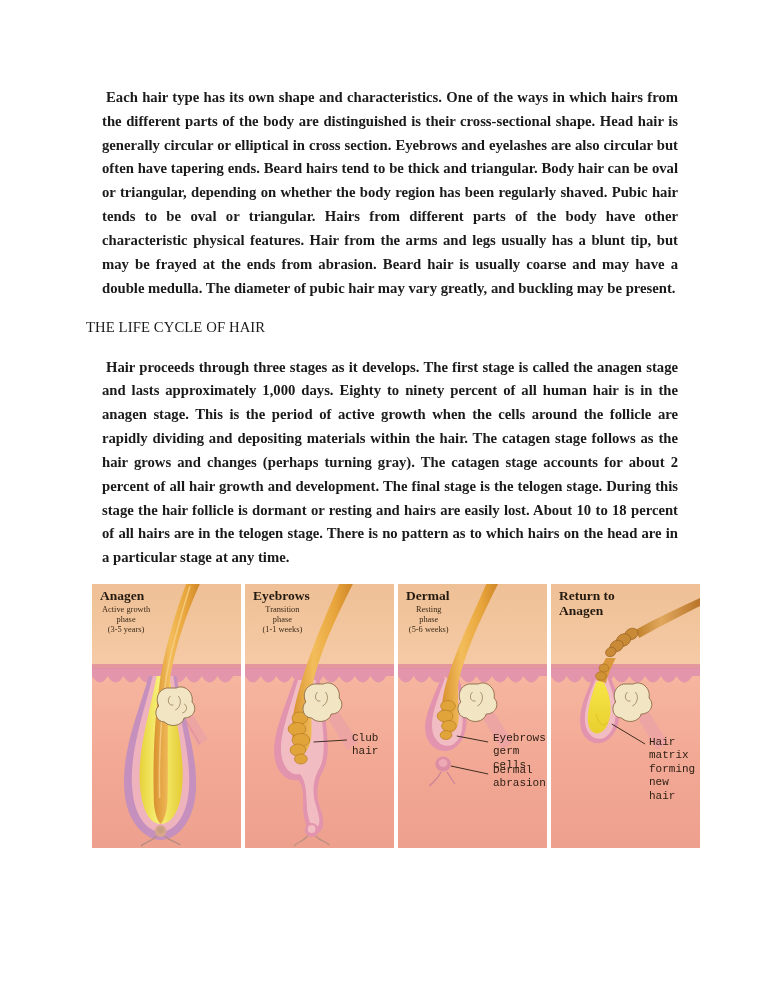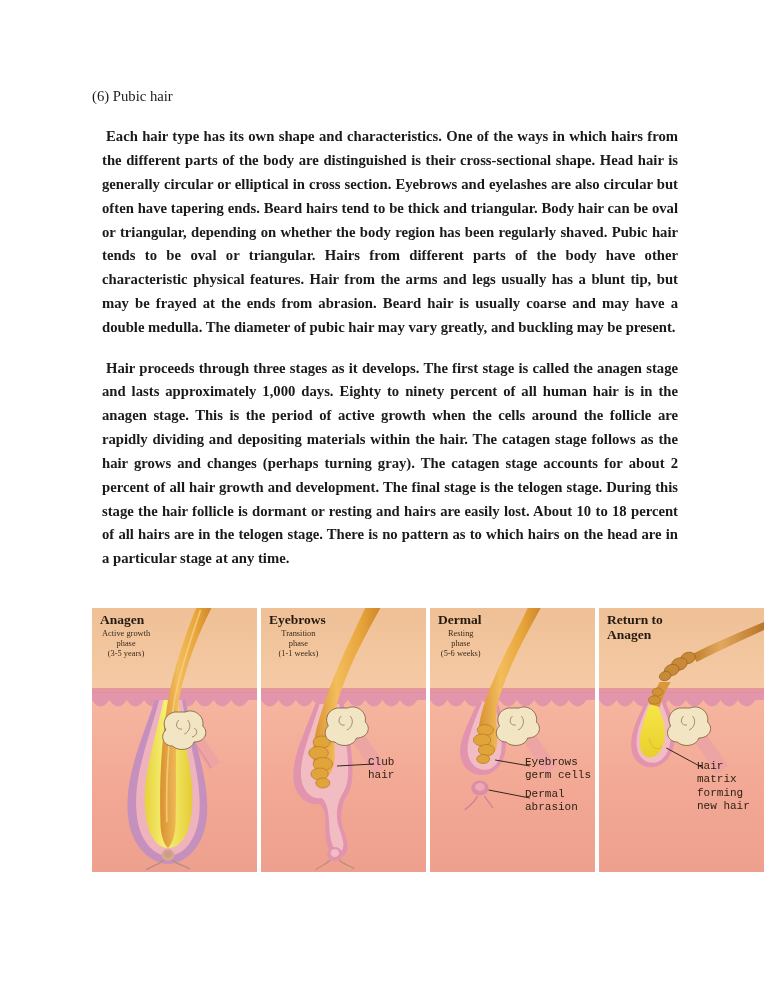--- a/index.html
+++ b/index.html
@@ -53,22 +53,22 @@
     font-weight: normal;
     line-height: 1.45;
     margin: 0 0 17px 0;
     letter-spacing: 0.1px;
   }
 
   
   .figure {
     position: absolute;
     left: 92px;
-    top: 608px;
-    width: 672px;
+    top: 584px;
+    width: 608px;
     height: 264px;
     display: flex;
     gap: 4px;
     background: #ffffff;
   }
   .panel {
     position: relative;
     flex: 1 1 0;
     height: 100%;
     overflow: hidden;
@@ -113,24 +113,24 @@
     pointer-events: none;
   }
 </style>
 </head>
 <body>
 
 <div class="page">
 
   <div class="content">
 
-    <div class="list-heading">(6) Pubic hair</div>
 
     <p class="body-par">Each hair type has its own shape and characteristics. One of the ways in which hairs from the different parts of the body are distinguished is their cross-sectional shape. Head hair is generally circular or elliptical in cross section. Eyebrows and eyelashes are also circular but often have tapering ends. Beard hairs tend to be thick and triangular. Body hair can be oval or triangular, depending on whether the body region has been regularly shaved. Pubic hair tends to be oval or triangular. Hairs from different parts of the body have other characteristic physical features. Hair from the arms and legs usually has a blunt tip, but may be frayed at the ends from abrasion. Beard hair is usually coarse and may have a double medulla. The diameter of pubic hair may vary greatly, and buckling may be present.</p>
 
+    <h2 class="section-heading">THE LIFE CYCLE OF HAIR</h2>
 
     <p class="body-par">Hair proceeds through three stages as it develops. The first stage is called the anagen stage and lasts approximately 1,000 days. Eighty to ninety percent of all human hair is in the anagen stage. This is the period of active growth when the cells around the follicle are rapidly dividing and depositing materials within the hair. The catagen stage follows as the hair grows and changes (perhaps turning gray). The catagen stage accounts for about 2 percent of all hair growth and development. The final stage is the telogen stage. During this stage the hair follicle is dormant or resting and hairs are easily lost. About 10 to 18 percent of all hairs are in the telogen stage. There is no pattern as to which hairs on the head are in a particular stage at any time.</p>
   </div>
 
   <div class="figure">
 
     <div class="panel panel-1">
       <svg viewBox="0 0 152 264" preserveAspectRatio="none">
         <defs>
           <linearGradient id="sky1" x1="0" y1="0" x2="0" y2="1">

